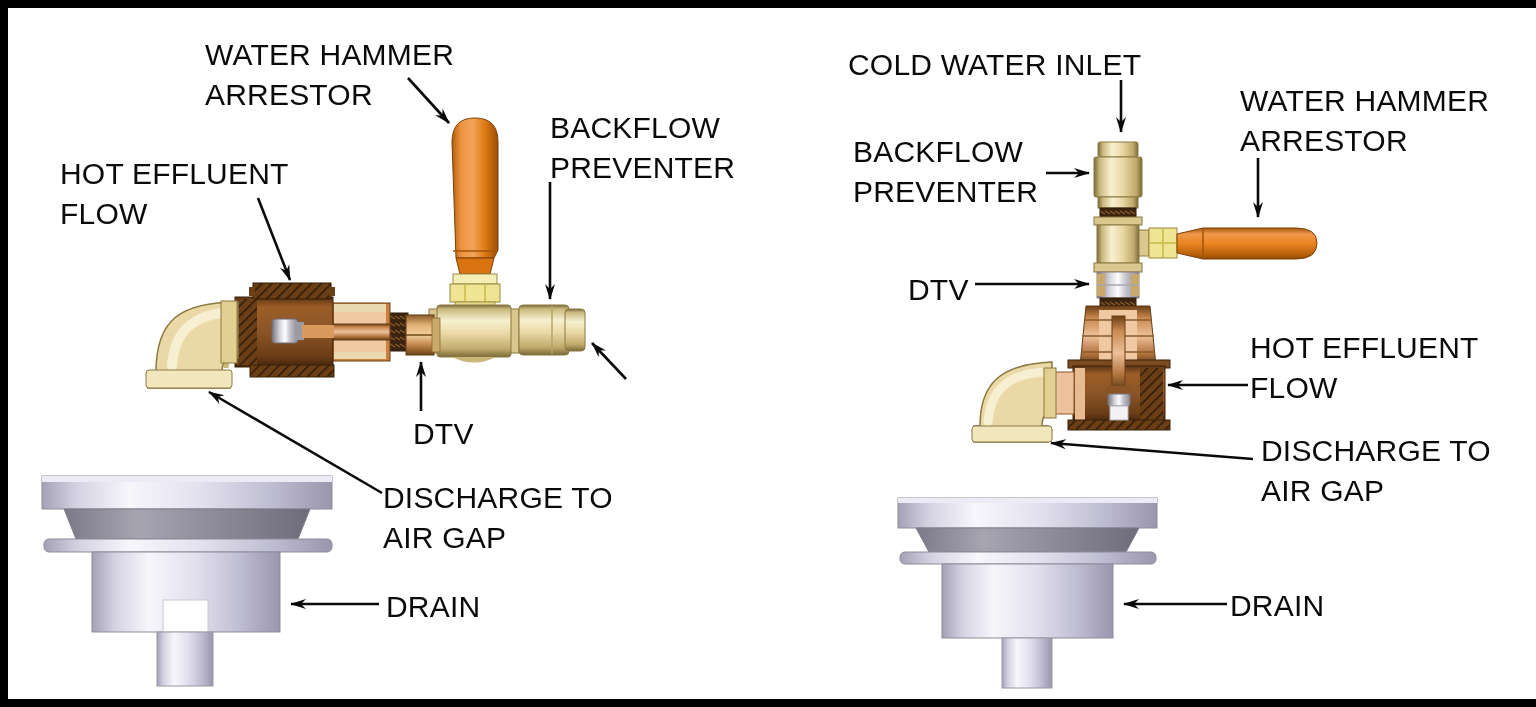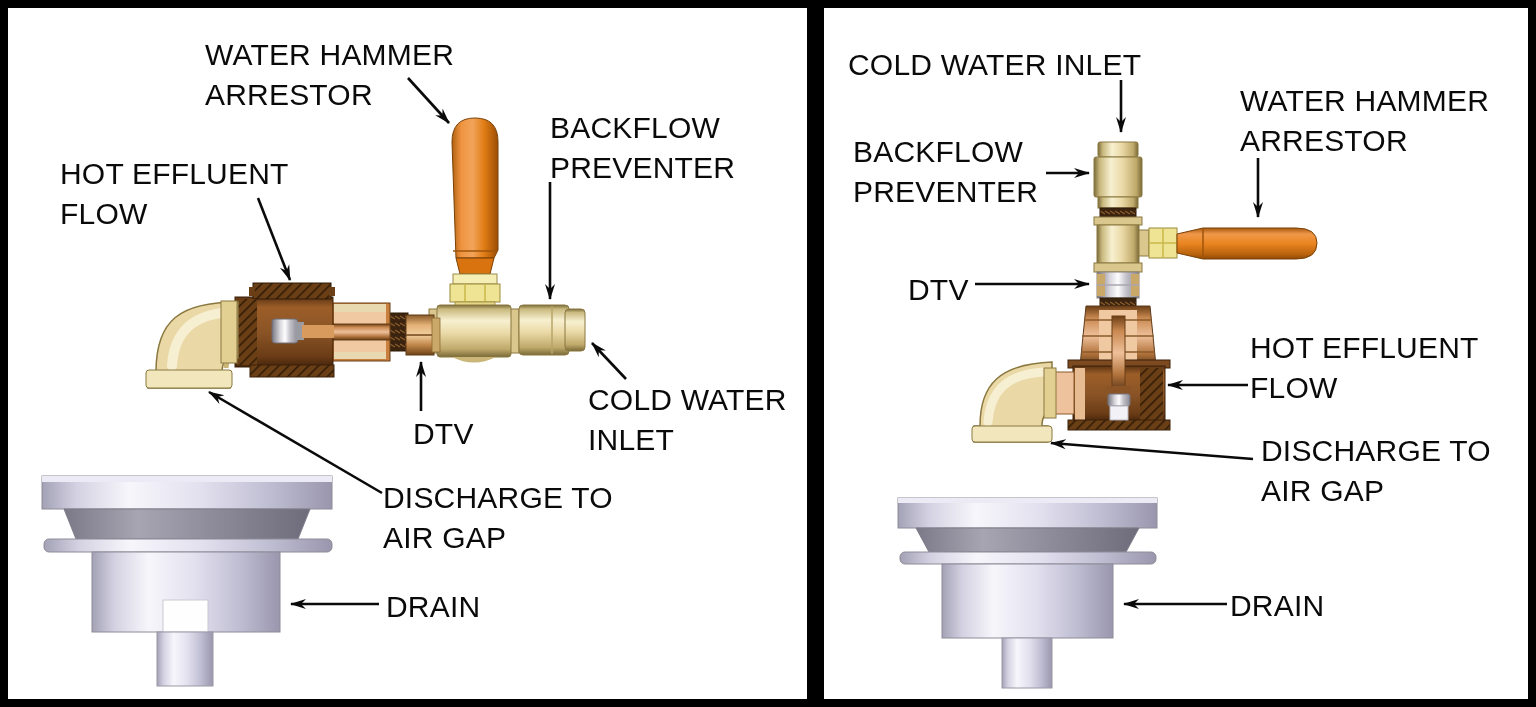--- a/index.html
+++ b/index.html
@@ -1,18 +1,18 @@
 <!DOCTYPE html>
 <html><head>
 <meta charset="utf-8">
 <style>
   html,body{margin:0;padding:0;background:#000;}
   .stage{position:relative;width:1536px;height:707px;background:#000;overflow:hidden;
          font-family:"Liberation Sans","DejaVu Sans",sans-serif;}
-  .panel{position:absolute;top:8px;height:691px;background:#fff;}
+  .panel{position:absolute;top:8px;height:691px;background:#fff;padding-left:32px;}
   .panel.left{left:8px;width:799px;}
   .panel.right{left:824px;width:704px;}
   .panel svg{position:absolute;left:0;top:0;}
   .lbl{position:absolute;font-size:30px;line-height:40px;color:#0a0a0a;
        white-space:pre-line;letter-spacing:0.2px;}
   .notch{position:absolute;background:#000;}
   #notch-bar{left:448px;top:0;width:50px;height:9px;}
   #notch-tip{left:459px;top:9px;width:32px;height:6px;
              clip-path:polygon(8% 0,92% 0,68% 100%,32% 100%);}
 </style>
@@ -191,22 +191,20 @@
       </g>
     </svg>
 
     <div class="lbl" style="left:197px;top:27px">WATER HAMMER
 ARRESTOR</div>
     <div class="lbl" style="left:542px;top:100px">BACKFLOW
 PREVENTER</div>
     <div class="lbl" style="left:52px;top:146px">HOT EFFLUENT
 FLOW</div>
     <div class="lbl" style="left:405px;top:406px">DTV</div>
-    <div class="lbl" style="left:580px;top:372px">COLD WATER
-INLET</div>
     <div class="lbl" style="left:375px;top:470px">DISCHARGE TO
 AIR GAP</div>
     <div class="lbl" style="left:378px;top:579px">DRAIN</div>
   </section>
 
   <section class="panel right">
     <svg width="704" height="691" viewBox="824 8 704 691">
 
       <g>
         <rect x="1098" y="142" width="40" height="15" rx="2" fill="url(#gradCreamH)" stroke="#8a7840" stroke-width="1"></rect>

